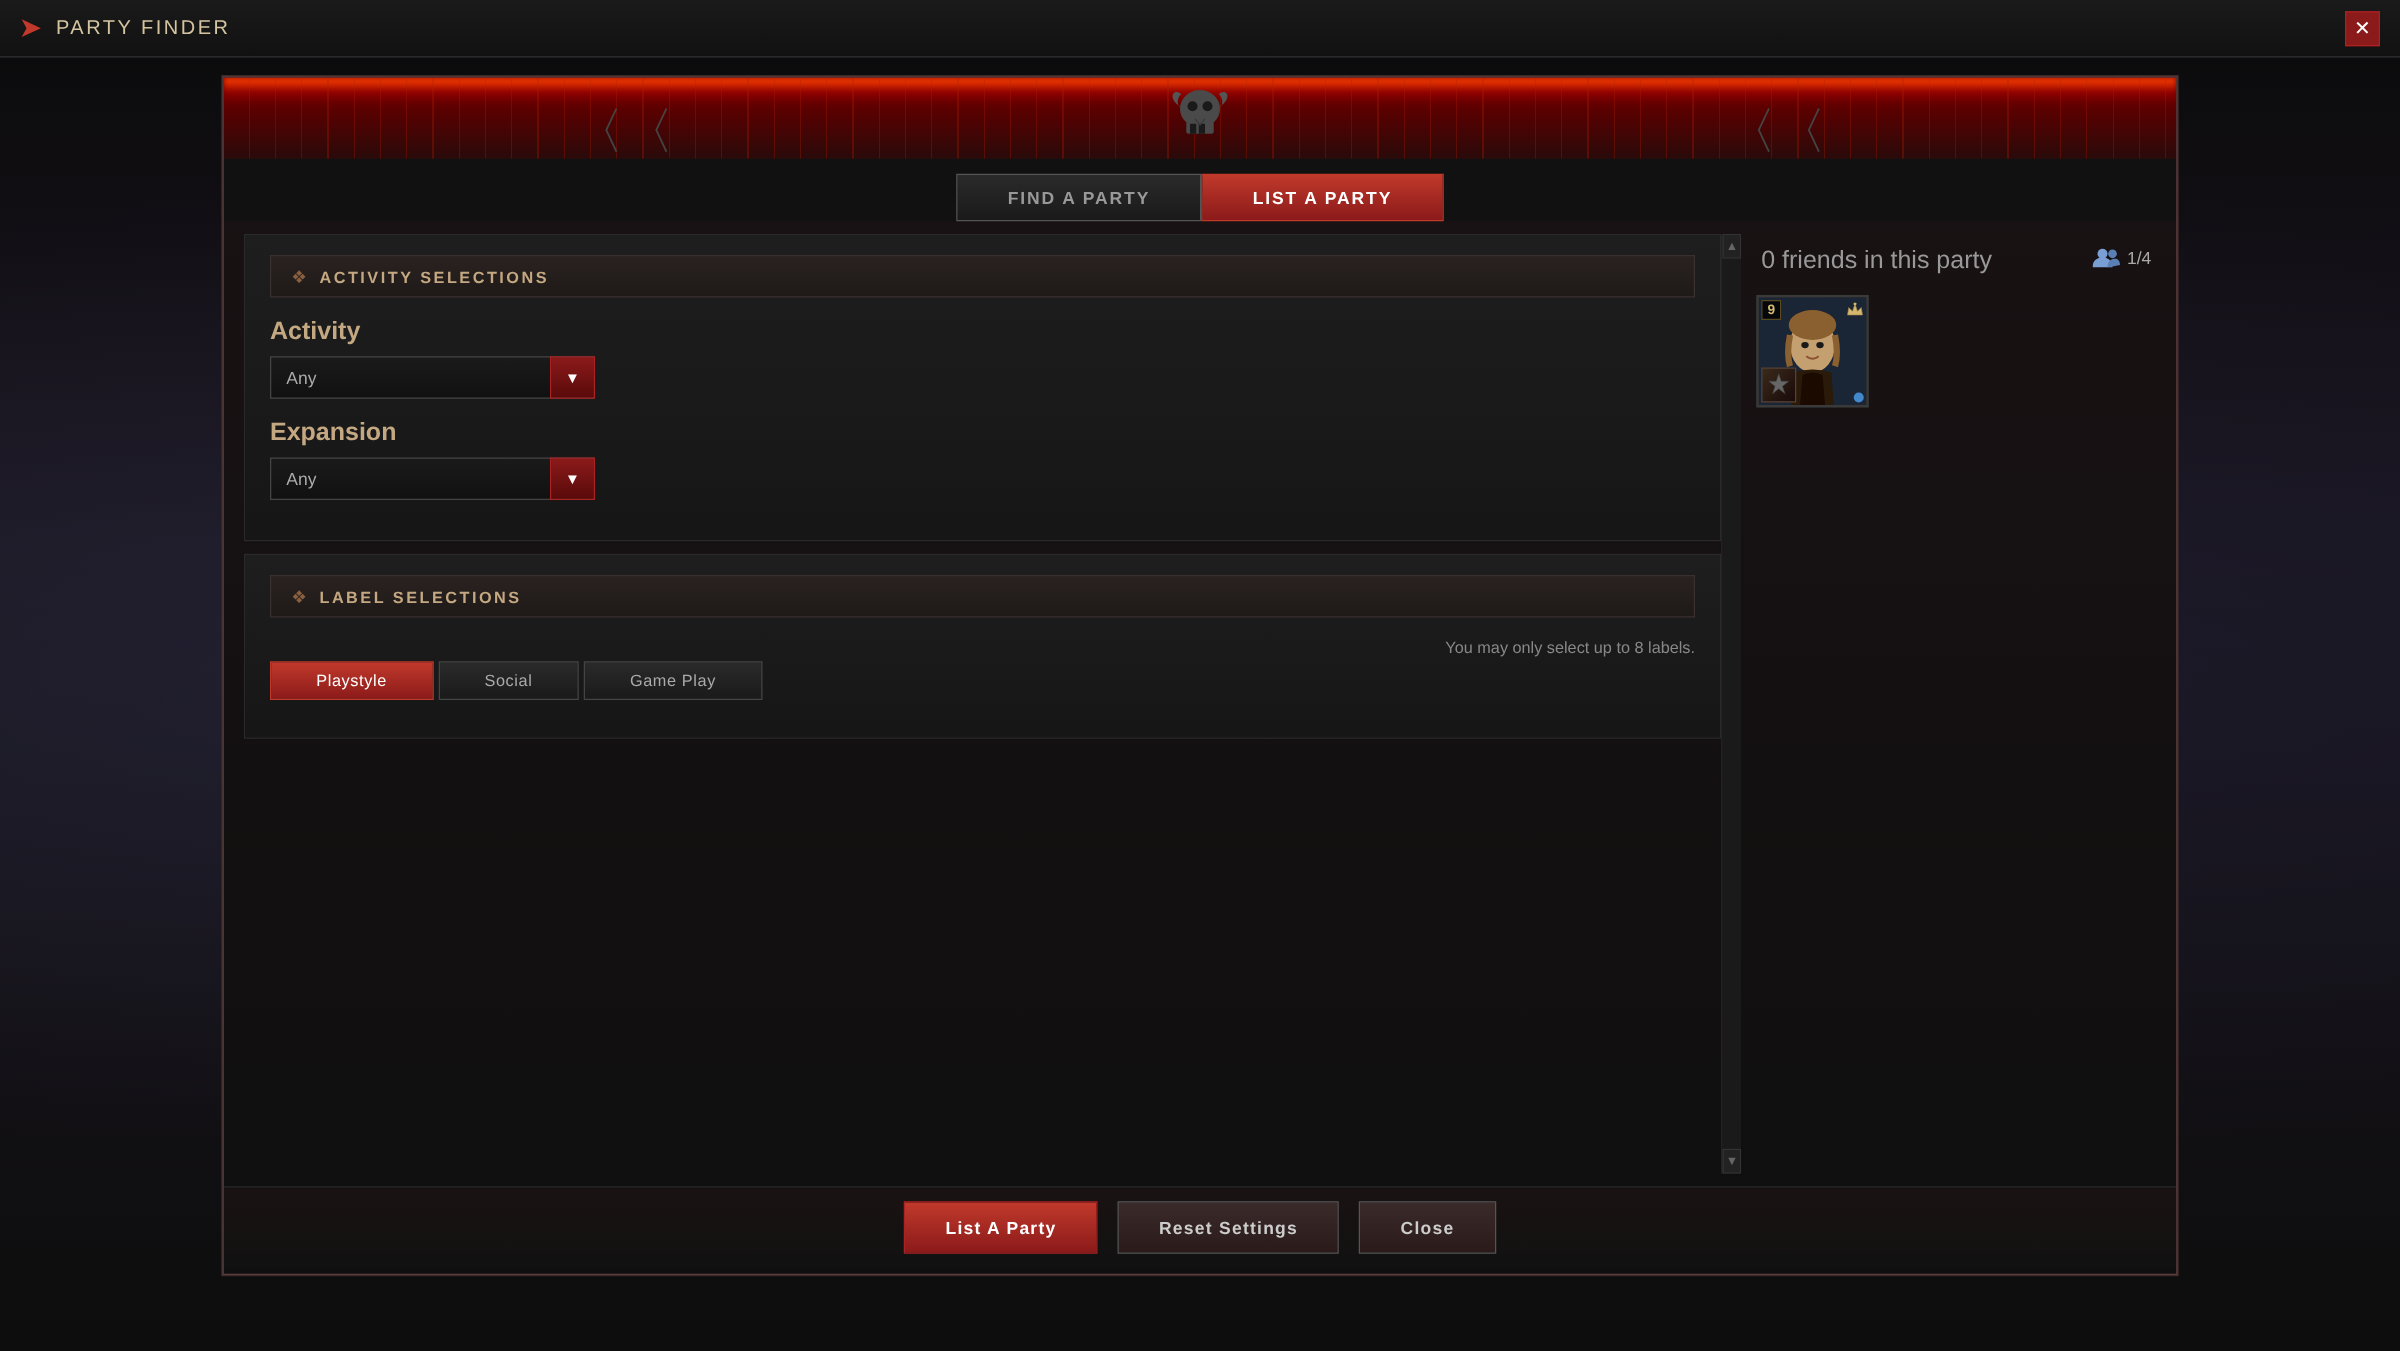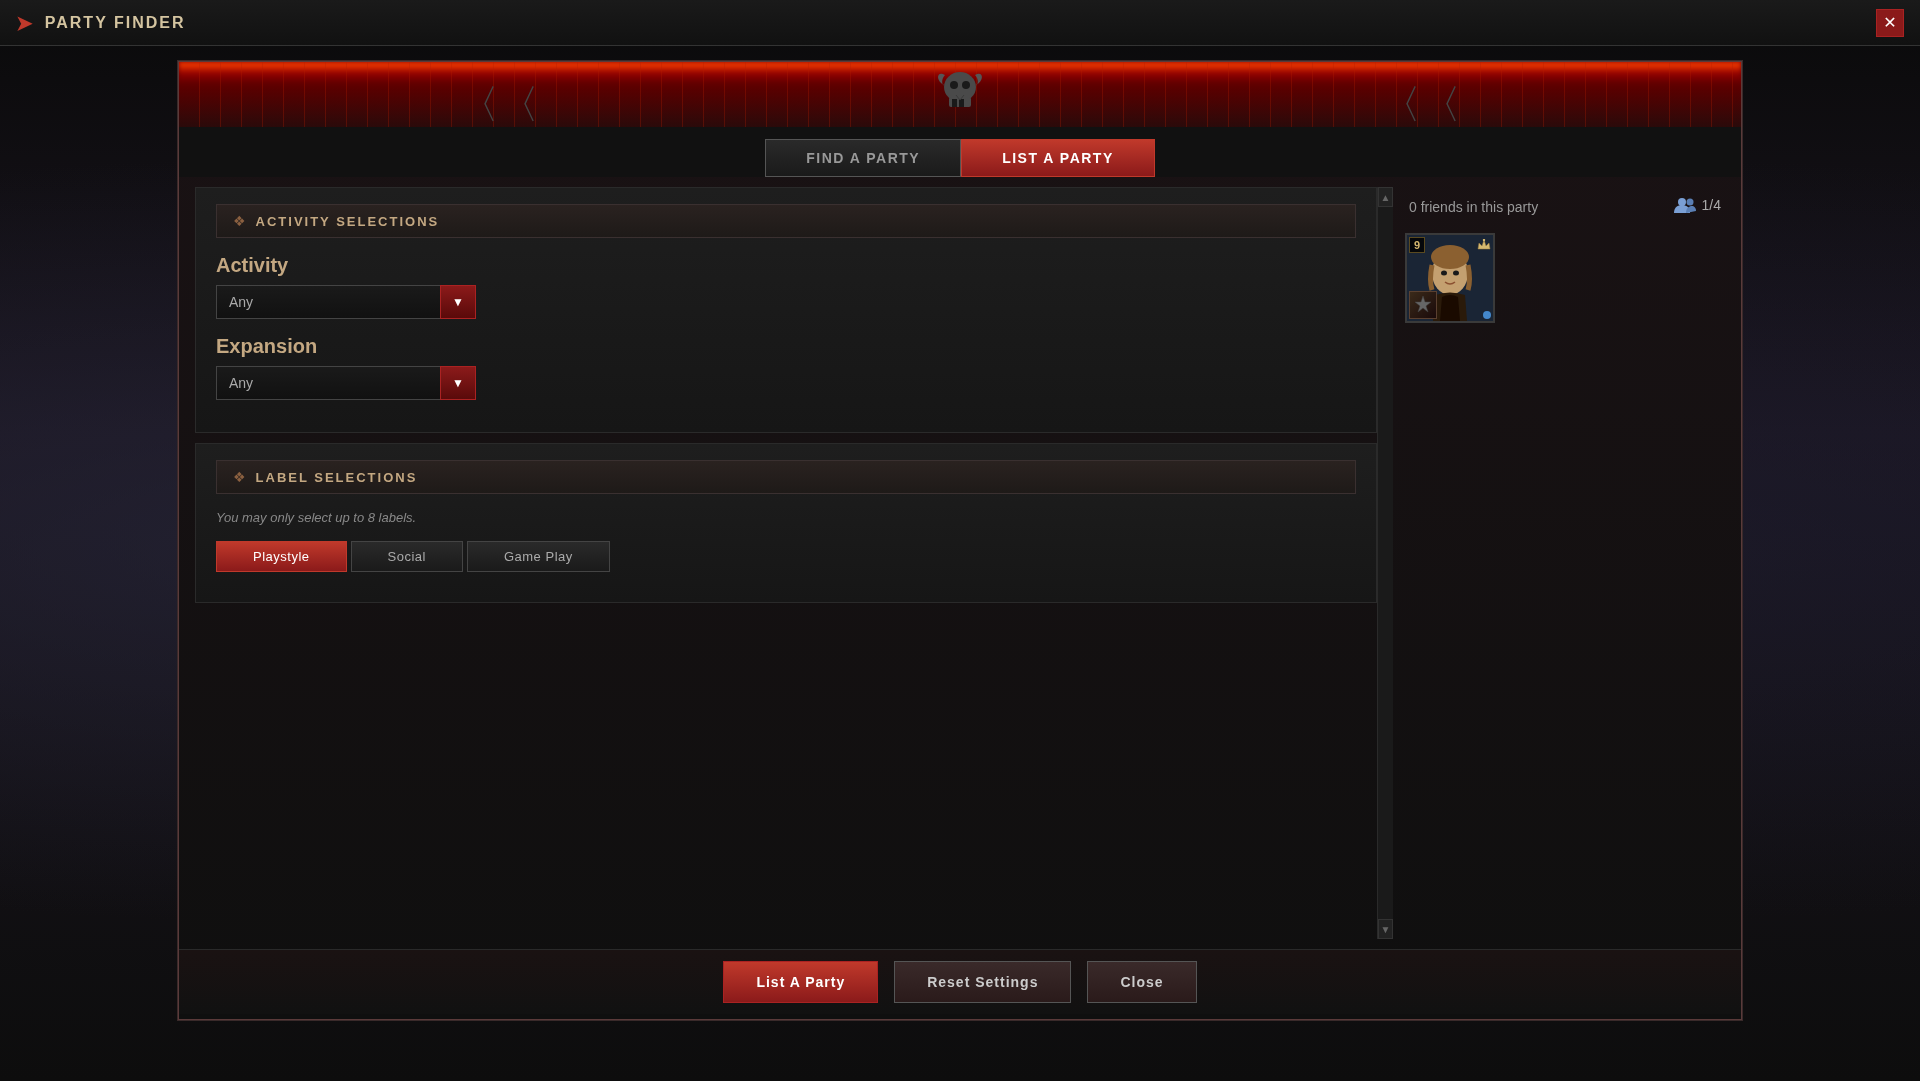--- a/index.html
+++ b/index.html
@@ -48,21 +48,21 @@
 
     .title-arrow-icon {
       color: #c0392b;
       font-size: 20px;
       font-weight: bold;
     }
 
     .title-text {
       color: #d4c4a0;
       font-size: 16px;
-      font-weight: bold;
+      font-weight: normal;
       letter-spacing: 2px;
       text-transform: uppercase;
     }
 
     .close-btn-title {
       width: 28px;
       height: 28px;
       background: #8b1a1a;
       border: 1px solid #aa2222;
       color: #fff;
@@ -250,23 +250,23 @@
       align-items: center;
       justify-content: center;
       color: #fff;
       font-size: 12px;
       pointer-events: none;
     }
 
     
     .label-note {
       color: #888;
-      font-style: italic;
       font-size: 13px;
-      margin-bottom: 16px;
+      margin-bottom: 4px;
+      text-align: right;
     }
 
     .label-tabs {
       display: flex;
       gap: 4px;
       margin-bottom: 14px;
     }
 
     .label-tab {
       padding: 7px 36px;
@@ -347,21 +347,21 @@
     .party-info {
       display: flex;
       align-items: center;
       justify-content: space-between;
       margin-bottom: 16px;
       padding: 0 4px;
     }
 
     .friends-text {
       color: #999;
-      font-size: 14px;
+      font-size: 20px;
     }
 
     .party-count {
       display: flex;
       gap: 6px;
       color: #aaa;
       font-size: 14px;
     }
 
     .party-icon {

